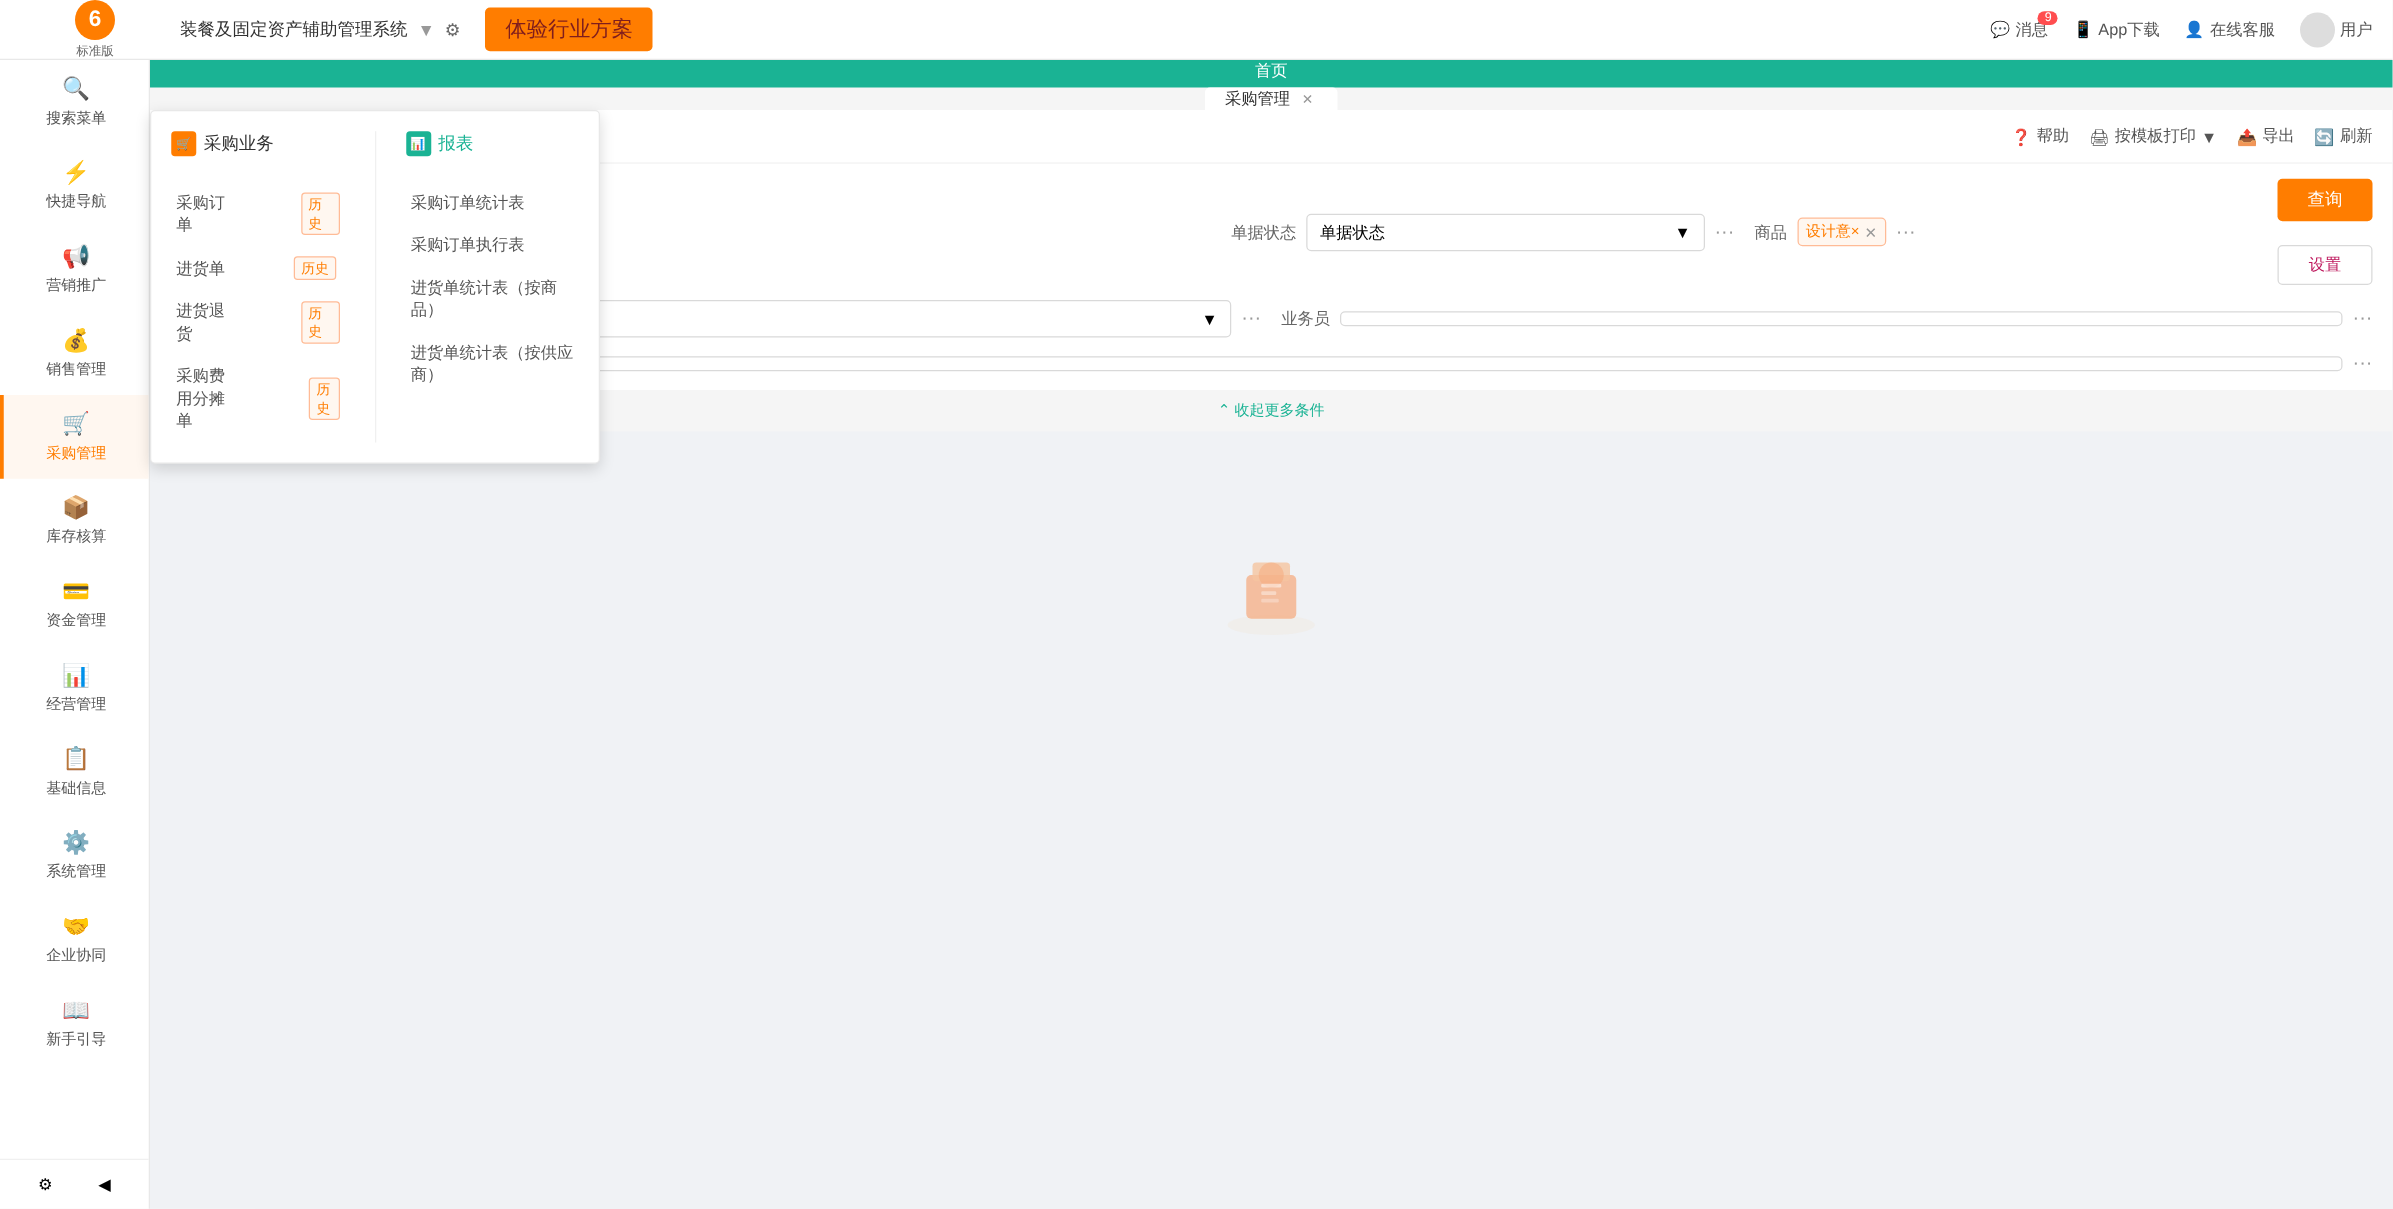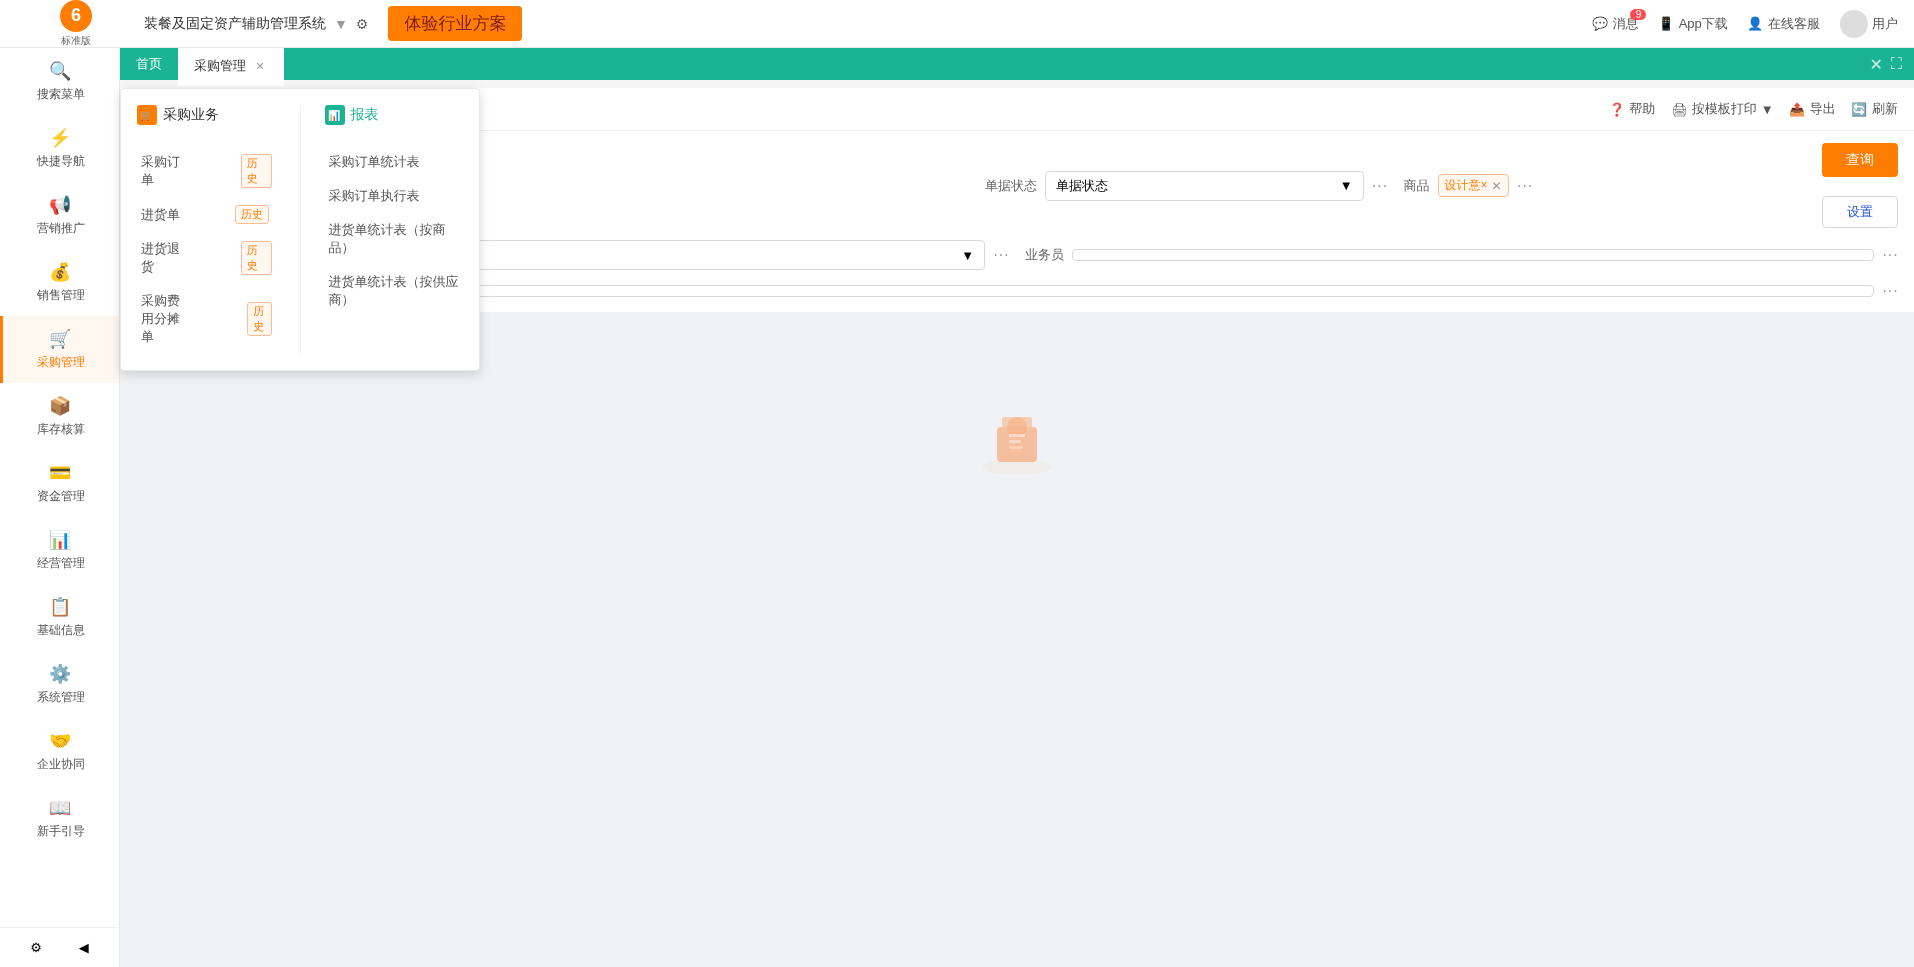--- a/index.html
+++ b/index.html
@@ -137,25 +137,26 @@
       padding: 12px;
       border-top: 1px solid #f0f0f0;
     }
 
     
     .tab-bar {
       position: fixed;
       top: 48px;
       left: 120px;
       right: 0;
-      height: 32px;
+      height: 22px;
       background: #1ab394;
       display: flex;
       align-items: center;
       z-index: 40;
+      flex-direction: column;
     }
     .tab-item {
       height: 40px;
       padding: 0 16px;
       display: flex;
       align-items: center;
       gap: 6px;
       cursor: pointer;
       color: rgba(255,255,255,0.8);
       font-size: 13px;
@@ -280,21 +281,21 @@
       cursor: pointer;
       font-size: 14px;
     }
     .settings-btn {
       border: 1px solid #d9d9d9;
       background: white;
       padding: 6px 16px;
       border-radius: 4px;
       cursor: pointer;
       font-size: 13px;
-      color: #1d4ed8;
+      color: #be185d;
     }
 
     
     .dropdown-menu {
       position: fixed;
       top: 88px;
       left: 120px;
       background: white;
       border: 1px solid #e8e8e8;
       border-radius: 4px;
@@ -571,20 +572,24 @@
           <span class="filter-label">客户</span>
           <div class="filter-control">
             <span></span>
           </div>
           <span class="ellipsis">···</span>
         </div>
       </div>
     </div>
   </div>
 
+  <div class="collapse-btn">
+    <span>⌃ </span>
+    <span>收起更多条件</span>
+  </div>
 
   <div class="empty-state">
     <div style="margin-bottom:16px;">
       <svg width="100" height="100" viewBox="0 0 100 100">
         <ellipse cx="50" cy="75" rx="35" ry="8" fill="#f0ebe5" opacity="0.6"></ellipse>
         <rect x="30" y="35" width="40" height="35" rx="4" fill="#f5a87a" opacity="0.7"></rect>
         <rect x="35" y="25" width="30" height="15" rx="3" fill="#f5c4a0" opacity="0.8"></rect>
         <circle cx="50" cy="35" r="10" fill="#f5a87a" opacity="0.5"></circle>
         <rect x="42" y="42" width="16" height="3" rx="1" fill="#fff" opacity="0.5"></rect>
         <rect x="42" y="48" width="12" height="3" rx="1" fill="#fff" opacity="0.4"></rect>

